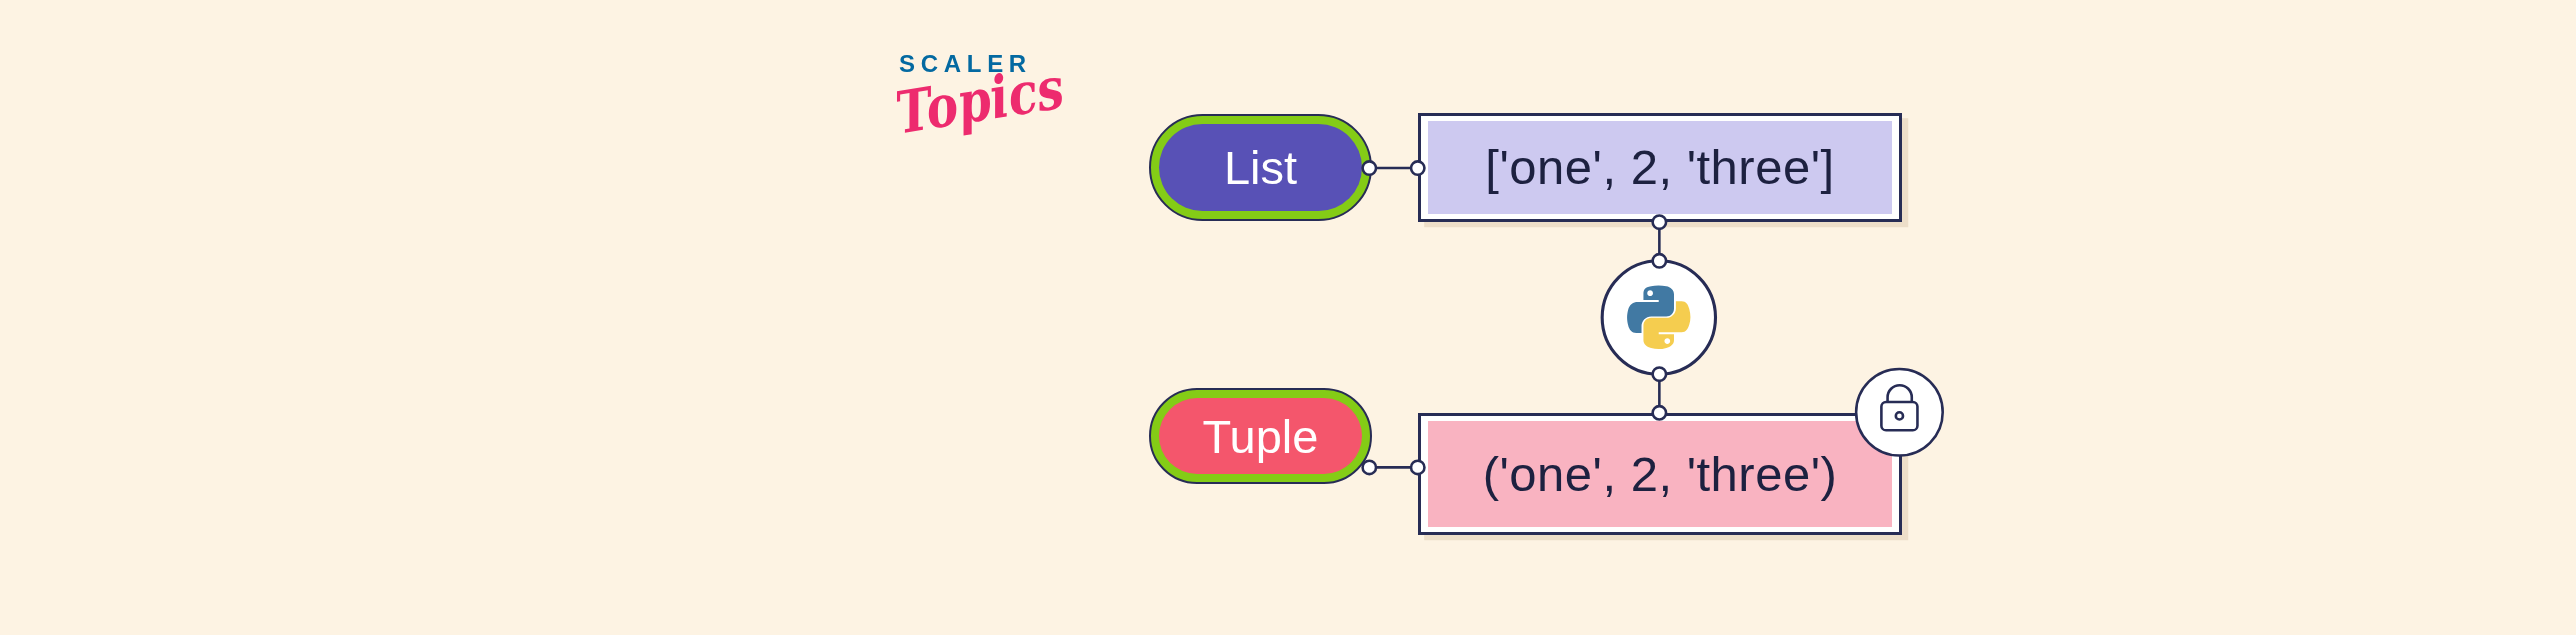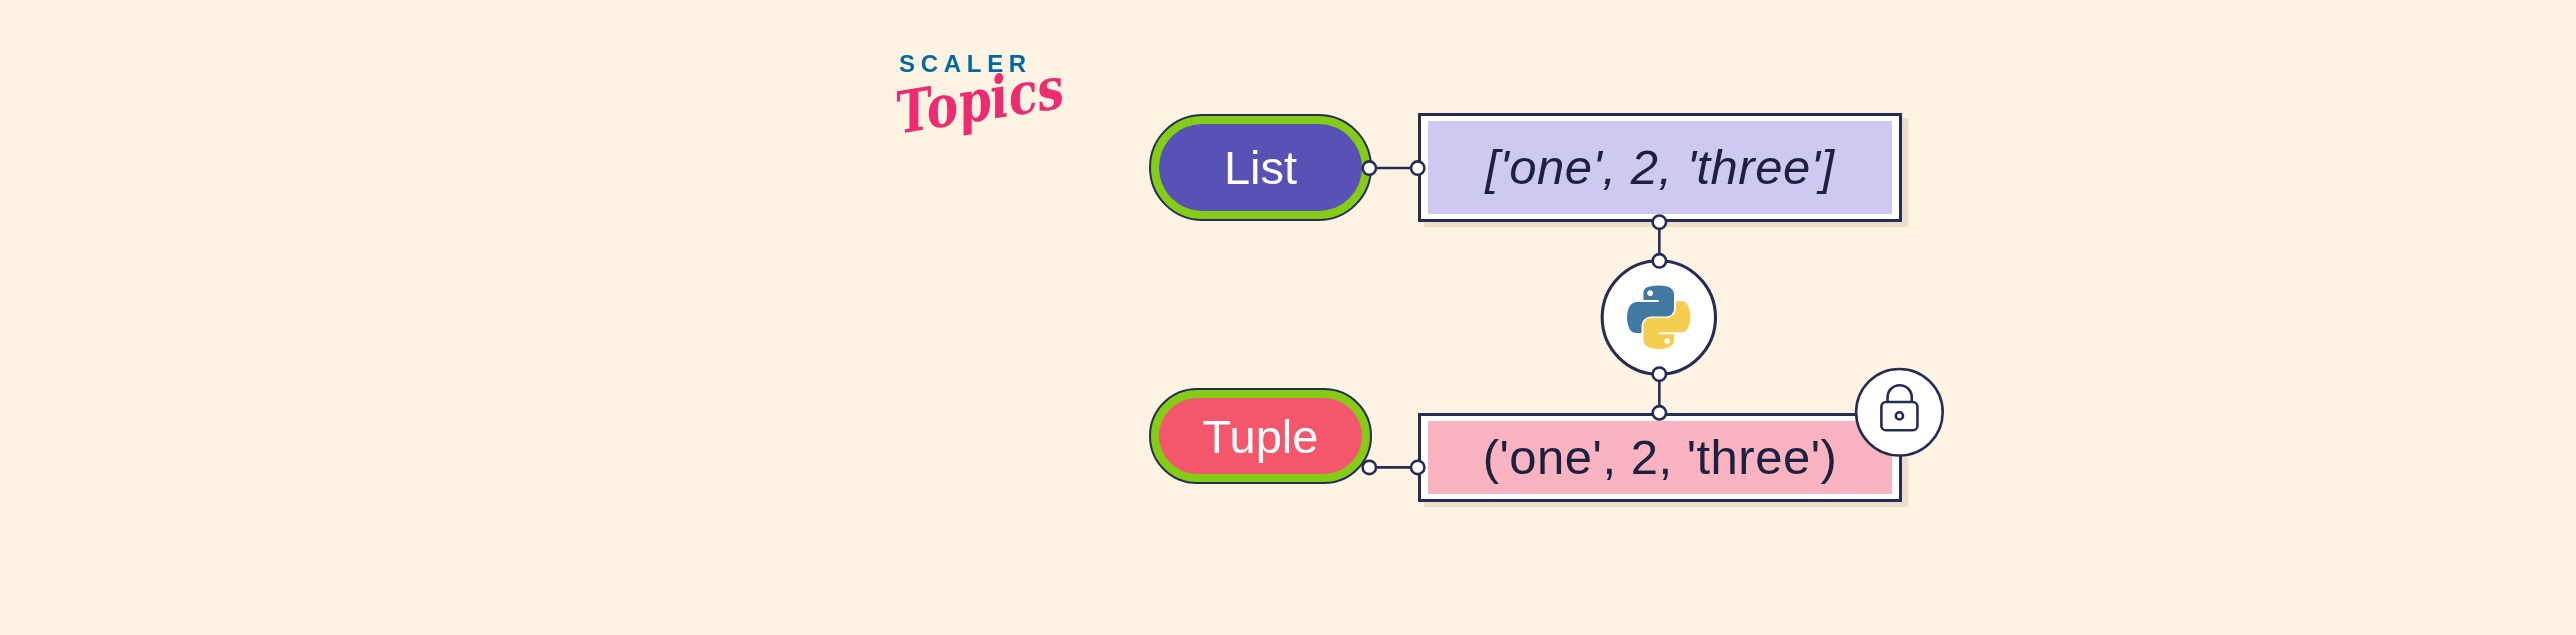--- a/index.html
+++ b/index.html
@@ -48,22 +48,22 @@
   .vbox {
     position: absolute; left: 1418px; width: 484px; box-sizing: border-box;
     background: #ffffff; border: 3.1px solid #272c55;
     box-shadow: 6.2px 5.2px 0 rgba(227, 209, 184, 0.6);
   }
   .vbox-fill {
     position: absolute; inset: 5.2px 6.7px;
     display: flex; align-items: center; justify-content: center;
   }
   .vbox-text { color: #1d2140; font-size: 49px; line-height: 1; letter-spacing: 0.5px; }
-  #list-box  { top: 113px; height: 109px; font-style: italic; }
-  #tuple-box { top: 413px; height: 89px; }
+  #list-box  { top: 113px; height: 109px; }
+  #tuple-box { top: 413px; height: 122px; }
   #list-box  .vbox-fill { background: #cdc9f0; }
   #tuple-box .vbox-fill { background: #f9b3c1; }
 
   
   .overlay { position: absolute; left: 0; top: 0; pointer-events: none; }
   .python-logo { position: absolute; left: 1627px; top: 285px; }
 </style>
 </head>
 <body>
 

